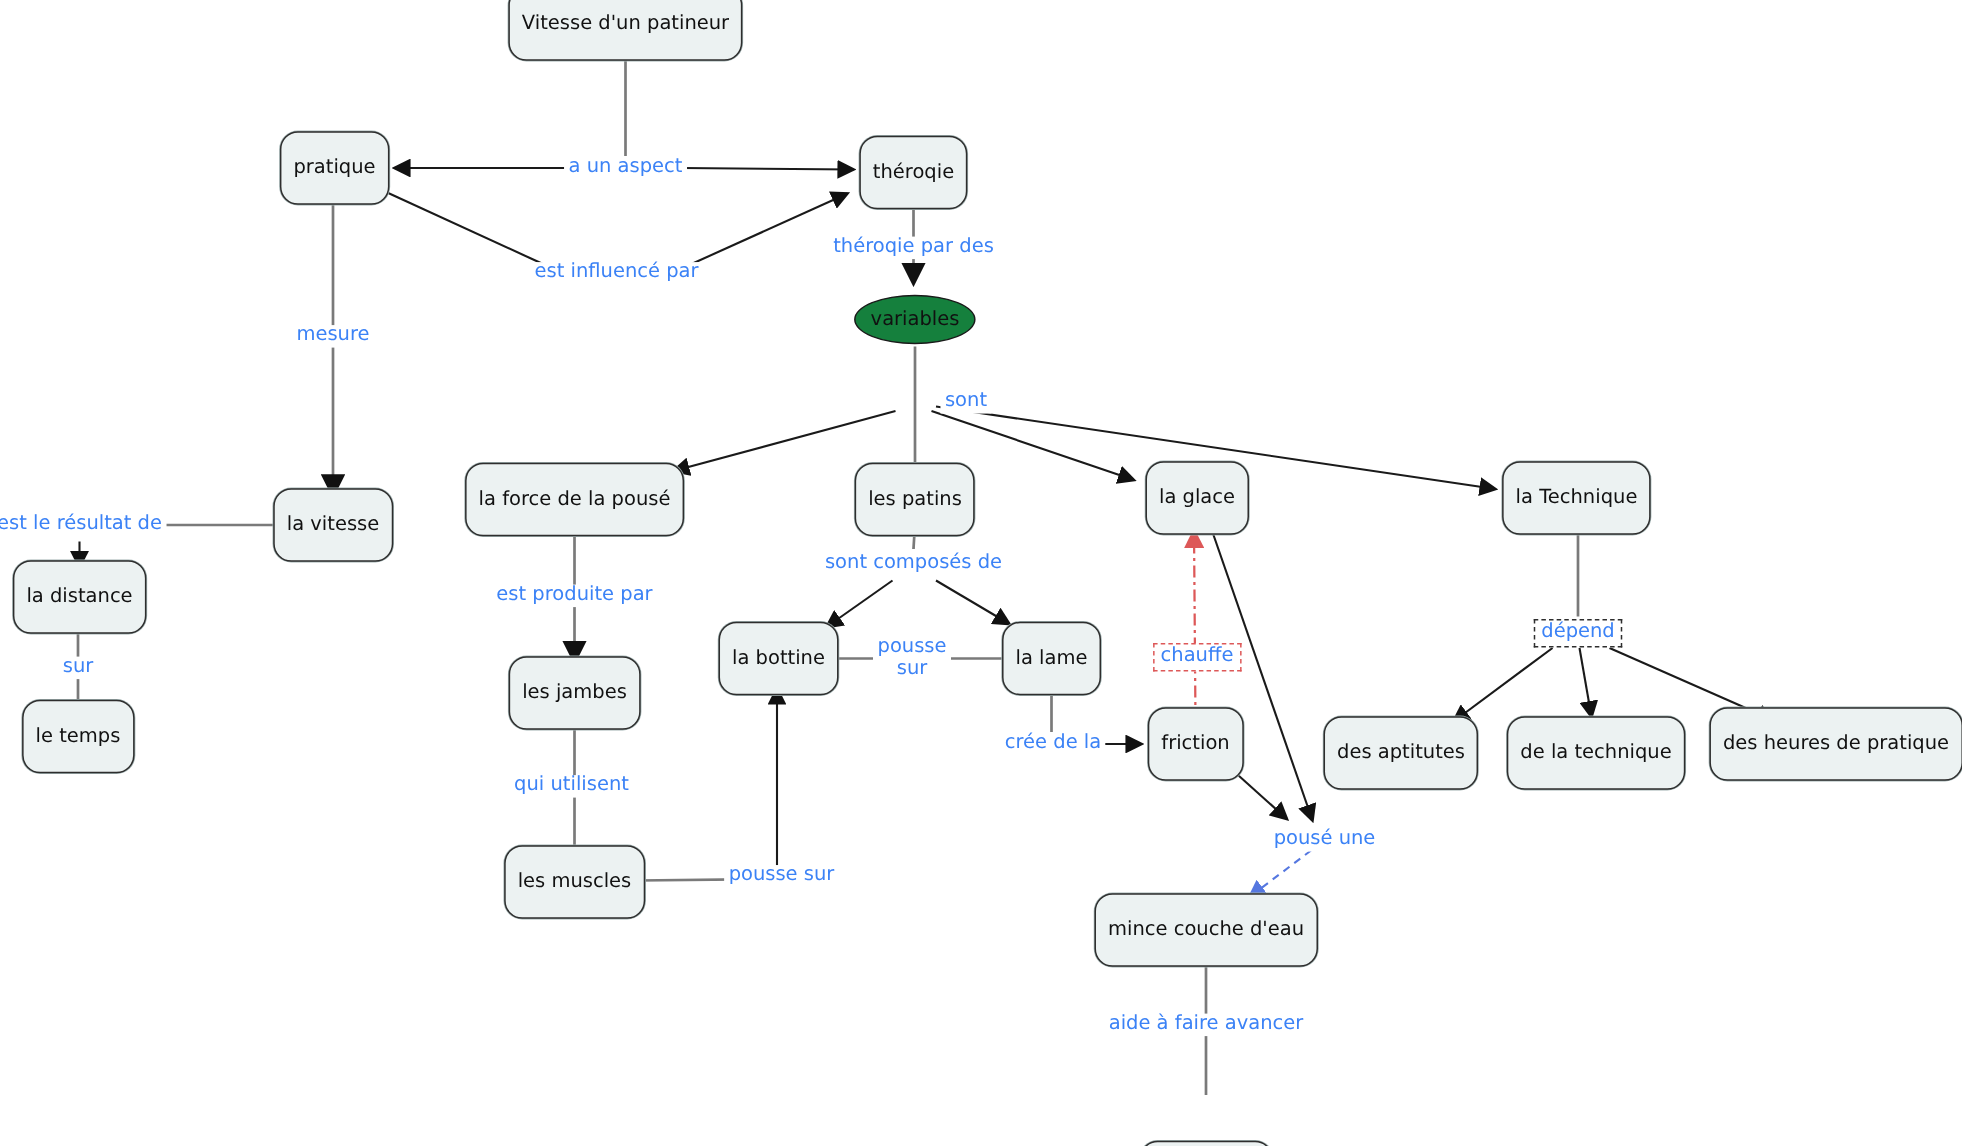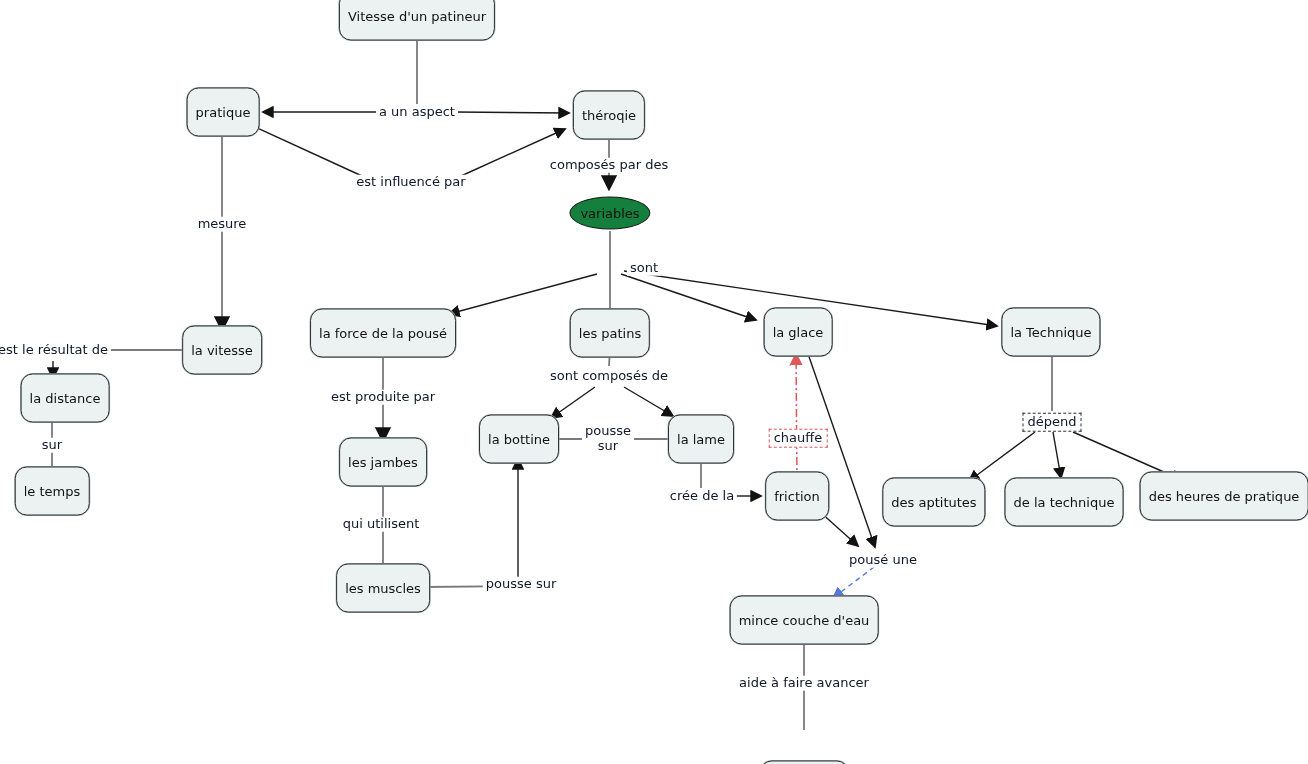--- a/index.html
+++ b/index.html
@@ -11,21 +11,21 @@
     background:#ecf2f2;border:1.6px solid #2e2e2e;border-radius:12px;
     padding:16px 8px;font-size:13px;color:#111;white-space:nowrap;
     box-shadow:0 0 0 0.5px #9fb0b0;
   }
   .node.ellipse{
     background:#15803d;border:1.4px solid #1a1a1a;border-radius:50%;
     padding:8px 10px;box-shadow:none;
   }
   .edge-label{
     position:absolute;transform:translate(-50%,-50%);
-    background:#ffffff;font-size:13px;color:#0f172a;
+    background:#ffffff;font-size:13px;color:#3b82f6;
     padding:0 3px;white-space:pre-line;text-align:center;line-height:1.12;
   }
   .edge-label.red-dashed{border:1.4px dashed #dd5858;padding:1px 4px;}
   .edge-label.black-dashed{border:1.4px dashed #2e2e2e;padding:1px 4px;}
   line.lg{stroke:#7a7a7a;stroke-width:1.8;}
   line.lb{stroke:#1a1a1a;stroke-width:1.4;}
   line.lr{stroke:#dd5858;stroke-width:1.5;stroke-dasharray:8 3 2 3;}
   line.lu{stroke:#5577e0;stroke-width:1.4;stroke-dasharray:5 4;}
 </style>
 </head>
@@ -80,42 +80,42 @@
     <line class="lb" x1="1073" y1="432" x2="1182" y2="480" marker-end="url(#mBlack)"></line>
 
     <line class="lr" x1="797" y1="481" x2="796" y2="354" marker-end="url(#mRed)"></line>
 
     <line class="lu" x1="874" y1="567" x2="833" y2="598" marker-end="url(#mBlue)"></line>
   </svg>
 
   <div id="nodes-layer">
       <div class="edge-label" style="left: 417px; top: 112px;">a un aspect</div>
       <div class="edge-label" style="left: 411px; top: 182px;">est influencé par</div>
-      <div class="edge-label" style="left: 609px; top: 165px;">composés par des</div>
+      <div class="edge-label" style="left: 609px; top: 165px;">théroqie par des</div>
       <div class="edge-label" style="left: 644px; top: 268px;">sont</div>
       <div class="edge-label" style="left: 222px; top: 224px;">mesure</div>
       <div class="edge-label" style="left: 53px; top: 350px;">est le résultat de</div>
       <div class="edge-label" style="left: 52px; top: 445px;">sur</div>
       <div class="edge-label" style="left: 383px; top: 397px;">est produite par</div>
       <div class="edge-label" style="left: 381px; top: 524px;">qui utilisent</div>
       <div class="edge-label" style="left: 521px; top: 584px;">pousse sur</div>
       <div class="edge-label" style="left: 609px; top: 376px;">sont composés de</div>
       <div class="edge-label" style="left: 608px; top: 439px;">pousse
 sur</div>
       <div class="edge-label" style="left: 702px; top: 496px;">crée de la</div>
       <div class="edge-label red-dashed" style="left: 798px; top: 438px;">chauffe</div>
       <div class="edge-label" style="left: 883px; top: 560px;">pousé une</div>
       <div class="edge-label" style="left: 804px; top: 683px;">aide à faire avancer</div>
       <div class="edge-label black-dashed" style="left: 1052px; top: 422px;">dépend</div>
       <div class="node" style="left: 417px; top: 16px;">Vitesse d'un patineur</div>
       <div class="node" style="left: 223px; top: 112px;">pratique</div>
       <div class="node" style="left: 609px; top: 115px;">théroqie</div>
       <div class="node ellipse" style="left: 610px; top: 213px;">variables</div>
       <div class="node" style="left: 222px; top: 350px;">la vitesse</div>
-      <div class="node" style="left: 53px; top: 398px; margin-left: 12px;">la distance</div>
+      <div class="node" style="left: 53px; top: 398px;">la distance</div>
       <div class="node" style="left: 52px; top: 491px;">le temps</div>
       <div class="node" style="left: 383px; top: 333px;">la force de la pousé</div>
       <div class="node" style="left: 610px; top: 333px;">les patins</div>
       <div class="node" style="left: 798px; top: 332px;">la glace</div>
       <div class="node" style="left: 1051px; top: 332px;">la Technique</div>
       <div class="node" style="left: 383px; top: 462px;">les jambes</div>
       <div class="node" style="left: 383px; top: 588px;">les muscles</div>
       <div class="node" style="left: 519px; top: 439px;">la bottine</div>
       <div class="node" style="left: 701px; top: 439px;">la lame</div>
       <div class="node" style="left: 797px; top: 496px;">friction</div>

